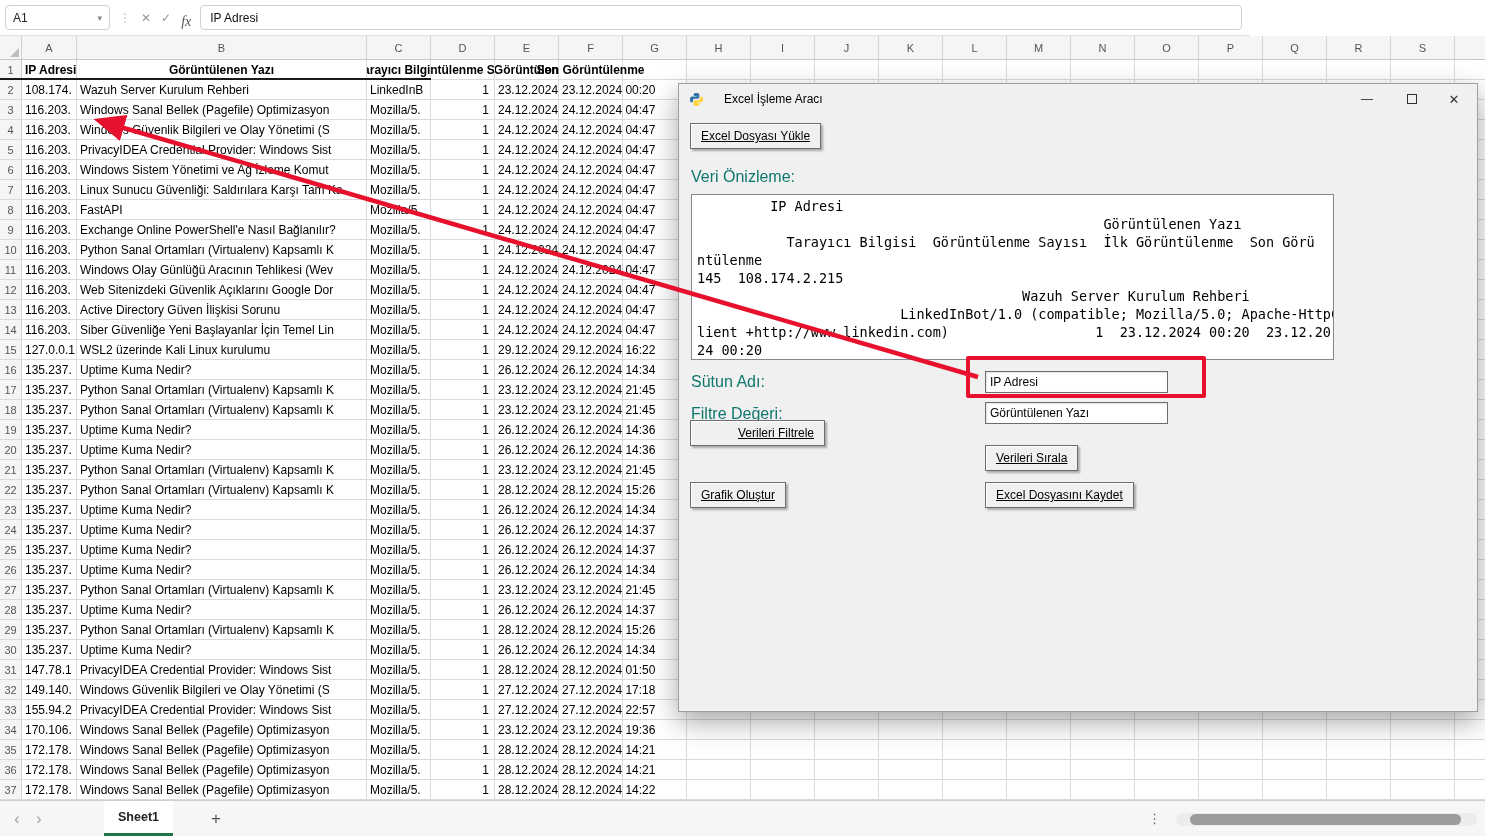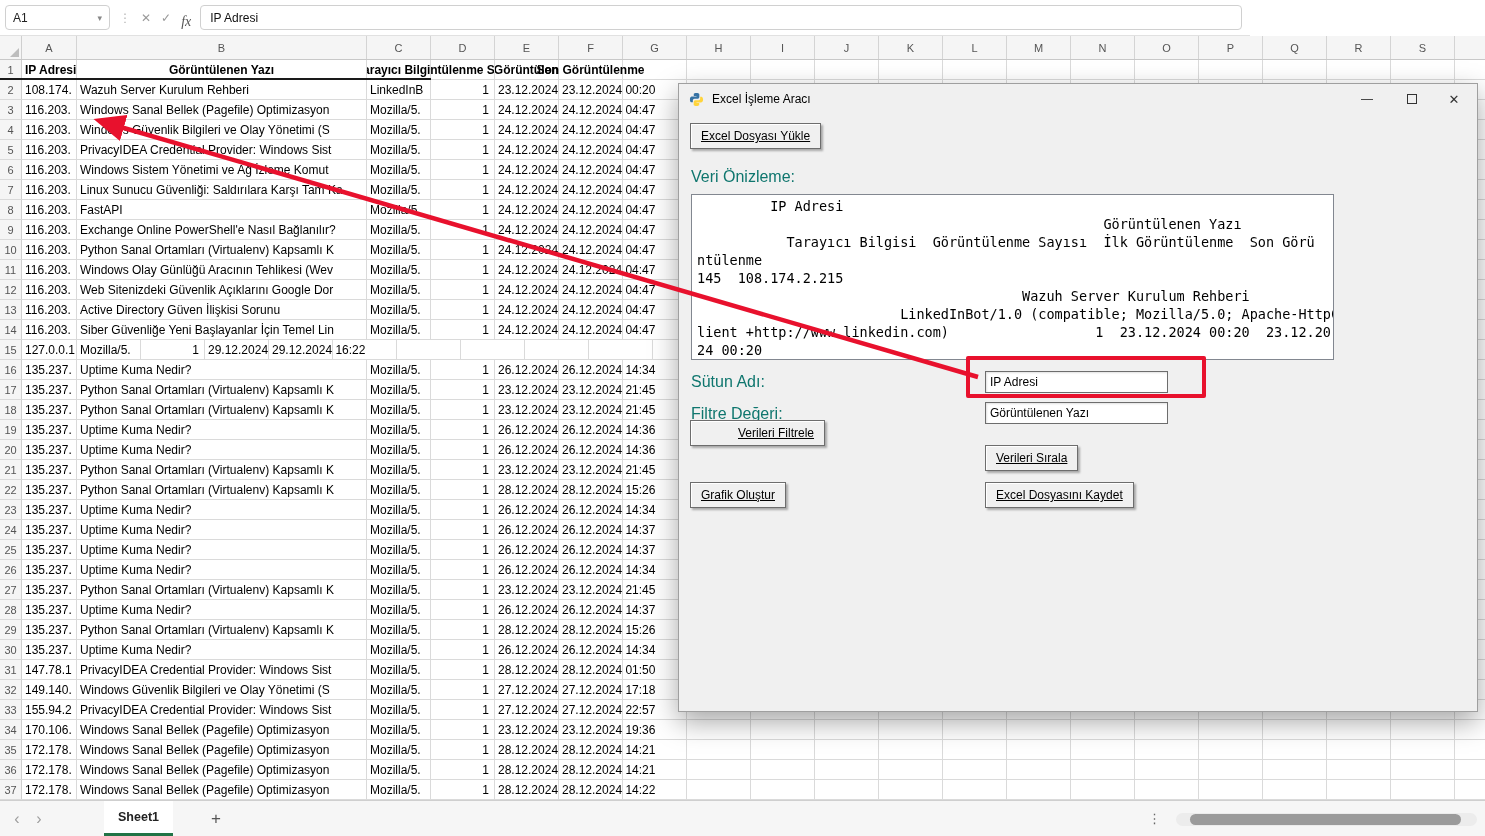--- a/index.html
+++ b/index.html
@@ -62,21 +62,21 @@
     background:#ececec; border-radius:7px; }
   .thumb { position:absolute; left:14px; right:16px; top:1px; bottom:1px;
     background:#9b9b9b; border-radius:6px; }
 
   
   .dialog { position:absolute; left:678px; top:83px; width:800px; height:629px;
     background:#f0f0f0; border:1px solid #9f9f9f; box-shadow:0 10px 26px rgba(0,0,0,.35); z-index:10; }
   .titlebar { position:absolute; left:0; top:0; width:100%; height:30px; background:#f0f0f0;
     display:flex; align-items:center; }
   .appicon { margin-left:10px; display:flex; }
-  .dlg-title { margin-left:8px; font-size:12px; color:#000; }
+  .dlg-title { margin-left:20px; font-size:12px; color:#000; }
   .winbtn { position:absolute; top:0; width:30px; height:30px; display:flex;
     align-items:center; justify-content:center; font-size:12px; color:#333; }
   .winbtn.min { right:95px; } .winbtn.max { right:50px; } .winbtn.close { right:8px; font-size:13px; }
   .maxbox { width:10px; height:10px; border:1px solid #333; }
   .tkbtn { position:absolute; background:#f0f0f0; border:1px solid #6d6d6d;
     font:12px "Liberation Sans", sans-serif; color:#000; padding:5px 10px;
     box-shadow:inset 1px 1px 0 #ffffff, 2px 2px 2px rgba(0,0,0,.3);text-decoration:underline; }
   .tklabel { position:absolute; font-size:16px; color:#0f766e; }
   .preview-box { position:absolute; left:12px; top:110px; width:643px; height:166px;
     background:#fff; border:1px solid #828790; overflow:hidden; }
@@ -623,20 +623,23 @@
         <div class="cell cempty"></div>
         <div class="cell cempty"></div>
         <div class="cell cempty"></div>
         <div class="cell cstub"></div>
       </div>
       <div class="grow">
         <div class="rownum">15</div>
         <div class="cell ca">
           <span>127.0.0.1</span>
         </div>
+        <div class="cell cb">
+          <span>WSL2 üzerinde Kali Linux kurulumu</span>
+        </div>
         <div class="cell cc">
           <span>Mozilla/5.</span>
         </div>
         <div class="cell cd">
           <span>1</span>
         </div>
         <div class="cell ce">
           <span>29.12.2024</span>
         </div>
         <div class="cell cf">

